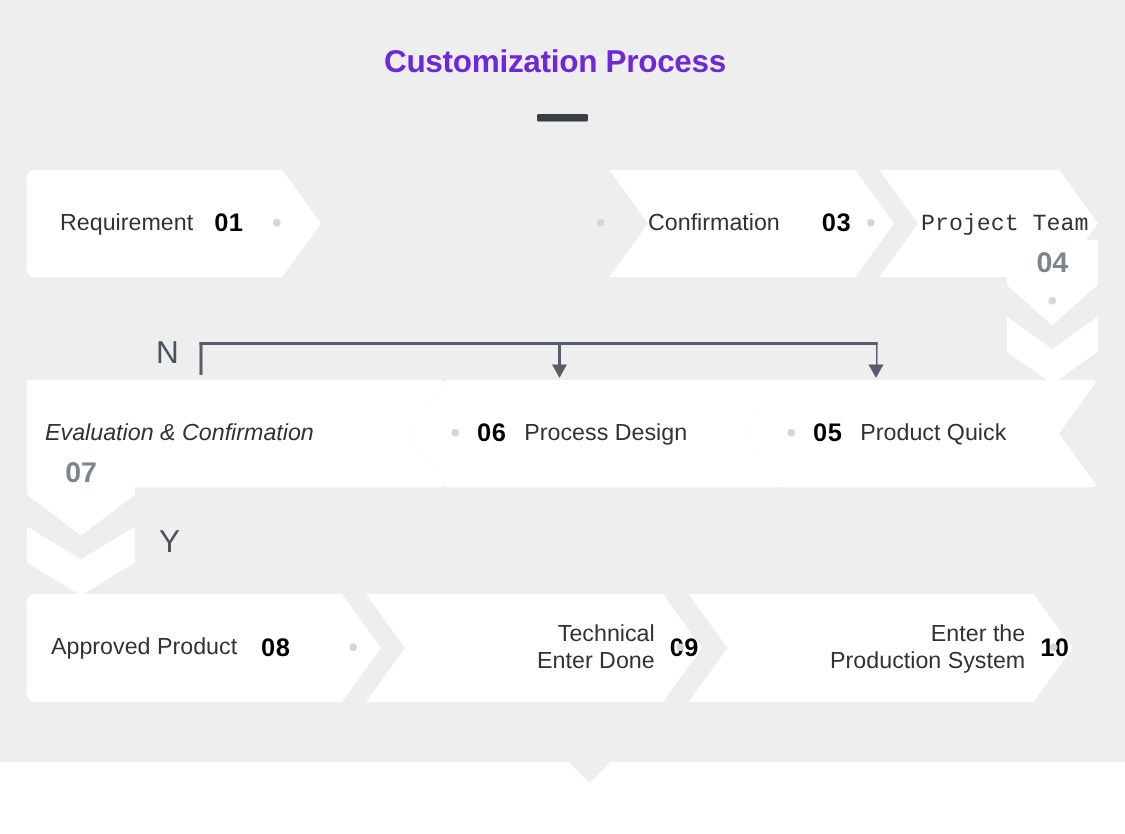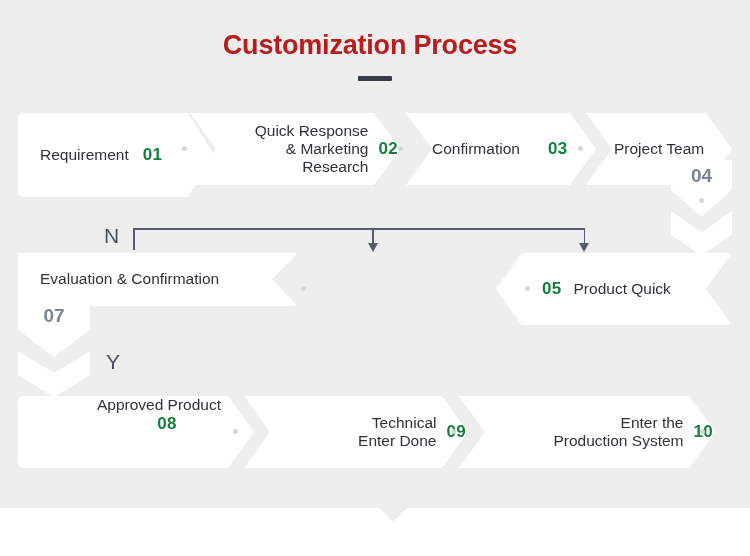--- a/index.html
+++ b/index.html
@@ -28,24 +28,24 @@
     border-left:14px solid transparent;
     border-right:14px solid transparent;
     border-top:14px solid #eeeeee;
   }
   
   .title{
     position:absolute;
     left:0; top:30px;
     width:740px;
     text-align:center;
-    font-size:27px;
+    font-size:21px;
     font-weight:bold;
     letter-spacing:-0.2px;
-    color:#b91c1c;
+    color:#6d28d9;
   }
   .title-rule{
     position:absolute;
     left:358px; top:76px;
     width:34px; height:5px;
     background:#3a3f47;
     border-radius:1px;
   }
 
   
@@ -56,21 +56,21 @@
     align-items:center;
     box-sizing:border-box;
   }
   .step .txt{
     color:#2f3237;
     font-size:15.5px;
     line-height:1.18;
     white-space:pre-line;
   }
   .step .num{
-    color:#15803d;
+    color:#000000;
     font-size:17px;
     font-weight:bold;
     letter-spacing:0.3px;
   }
   
   .fwd{
     clip-path:polygon(0 0, calc(100% - 26px) 0, 100% 50%, calc(100% - 26px) 100%, 0 100%, 26px 50%);
   }
   .fwd-first{
     clip-path:polygon(0 0, calc(100% - 26px) 0, 100% 50%, calc(100% - 26px) 100%, 0 100%);
@@ -135,78 +135,76 @@
 <body>
 
 <div id="stage">
 
   <div class="panel"></div>
   <div class="panel-notch"></div>
 
   <div class="title">Customization Process</div>
   <div class="title-rule"></div>
 
-  <div class="step fwd-first" style="left:18px; top:113px; width:196px; height:84px; padding-left:22px;">
+  <div class="step fwd-first" style="left:18px; top:113px; width:196px; height:72px; padding-left:22px;">
     <span class="txt">Requirement</span>
     <span class="num" style="margin-left:14px;">01</span>
   </div>
   <div class="dot" style="left:182px; top:146px;"></div>
 
-  <div class="step fwd" style="left:190px; top:113px; width:210px; height:72px; padding-left:30px;">
-    <span class="txt" style="text-align:right; flex:1;">Quick Response
-&amp; Marketing
-Research</span>
-    <span class="num" style="margin-left:10px; margin-right:2px;">02</span>
-  </div>
   <div class="dot" style="left:398px; top:146px;"></div>
 
   <div class="step fwd" style="left:406px; top:113px; width:190px; height:72px; padding-left:26px;">
     <span class="txt">Confirmation</span>
     <span class="num" style="margin-left:28px;">03</span>
   </div>
   <div class="dot" style="left:578px; top:146px;"></div>
 
-  <div class="step fwd" style="left:586px; top:113px; width:146px; height:72px; padding-left:28px; border-top-right-radius:5px;">
+  <div class="step fwd" style="left:586px; top:113px; width:146px; height:72px; padding-left:28px; border-top-right-radius:5px;font-family:Liberation Mono, monospace;">
     <span class="txt">Project Team</span>
   </div>
 
   <div class="down-tab" style="left:671px; top:160px; width:61px; height:52px; padding-top:5px;">
     <span class="num">04</span>
   </div>
   <div class="dot" style="left:699px; top:198px;"></div>
   <div class="down-v" style="left:671px; top:211px; width:61px; height:45px;"></div>
 
   <div class="flag" style="left:104px; top:225px;">N</div>
   <div class="line-v" style="left:133px; top:228px; height:22px;"></div>
   <div class="line-h" style="left:133px; top:228px; width:452px;"></div>
   <div class="line-v" style="left:372px; top:228px; height:19px;"></div>
   <div class="arrowhead" style="left:367.5px; top:243px;"></div>
   <div class="line-v" style="left:583.5px; top:228px; height:19px;"></div>
   <div class="arrowhead" style="left:579px; top:243px;"></div>
 
-  <div class="step rev-first" style="left:18px; top:253px; width:280px; height:53px; padding-left:22px;">
+  <div class="step rev-first" style="left:18px; top:253px; width:280px; height:72px; padding-left:12px;font-style:italic;">
     <span class="txt">Evaluation &amp; Confirmation</span>
   </div>
 
+  <div class="step rev" style="left:272px; top:253px; width:250px; height:72px; padding-left:46px;">
+    <span class="num" style="margin-right:12px;">06</span>
+    <span class="txt">Process Design</span>
+  </div>
   <div class="dot" style="left:301px; top:286px;"></div>
 
   <div class="step rev" style="left:496px; top:253px; width:236px; height:72px; padding-left:46px; border-top-right-radius:5px; border-bottom-right-radius:5px;">
     <span class="num" style="margin-right:12px;">05</span>
     <span class="txt">Product Quick</span>
   </div>
   <div class="dot" style="left:525px; top:286px;"></div>
 
   <div class="down-tab" style="left:18px; top:300px; width:72px; height:52px; padding-top:5px;">
     <span class="num">07</span>
   </div>
   <div class="down-v" style="left:18px; top:351px; width:72px; height:46px;"></div>
 
   <div class="flag" style="left:106px; top:351px;">Y</div>
 
-  <div class="step fwd-first" style="left:18px; top:396px; width:236px; height:72px; padding-left:46px;flex-direction:column;">
+  <div class="step fwd-first" style="left:18px; top:396px; width:236px; height:72px; padding-left:16px;">
     <span class="txt">Approved Product</span>
     <span class="num" style="margin-left:16px;">08</span>
   </div>
   <div class="dot" style="left:233px; top:429px;"></div>
 
   <div class="step fwd" style="left:244px; top:396px; width:224px; height:72px; padding-left:30px;">
     <span class="txt" style="text-align:right; flex:1;">Technical
 Enter Done</span>
     <span class="num" style="margin-left:10px; margin-right:2px;">09</span>
   </div>

